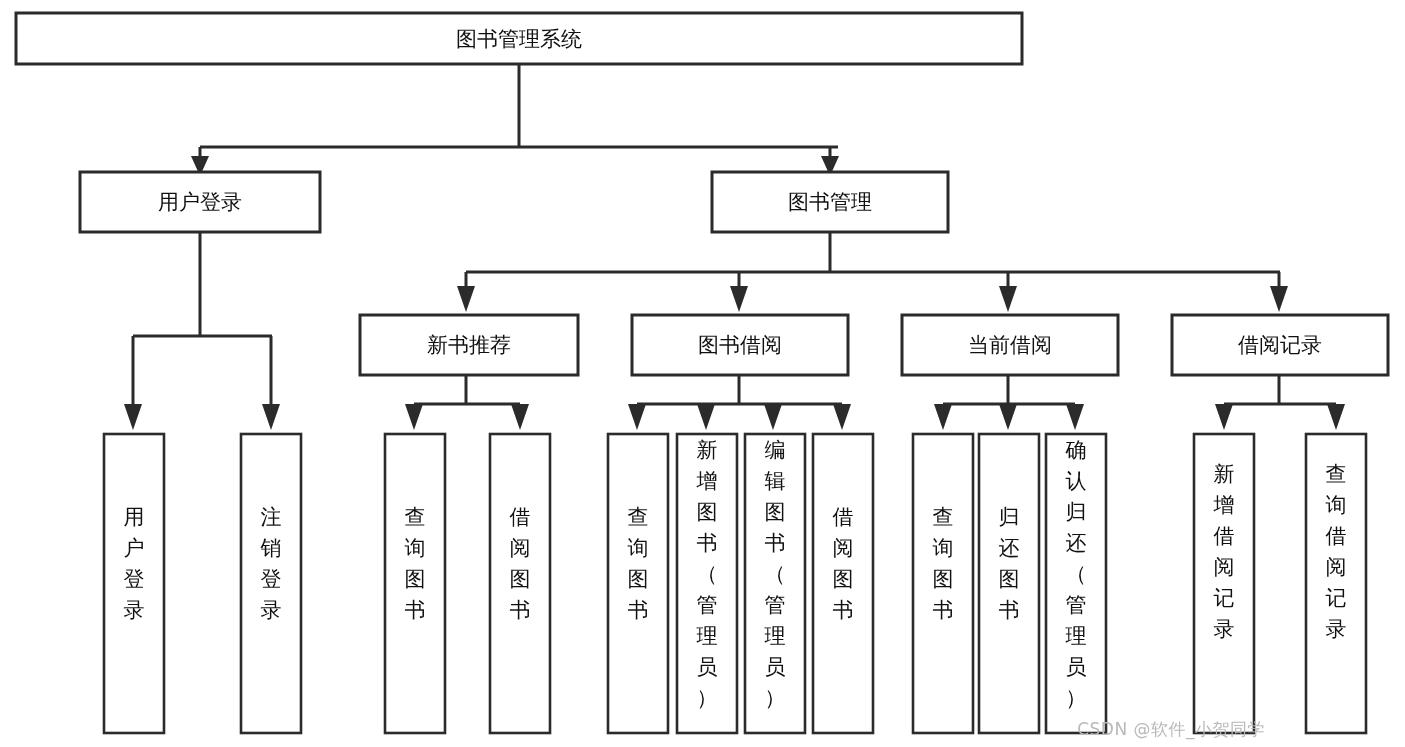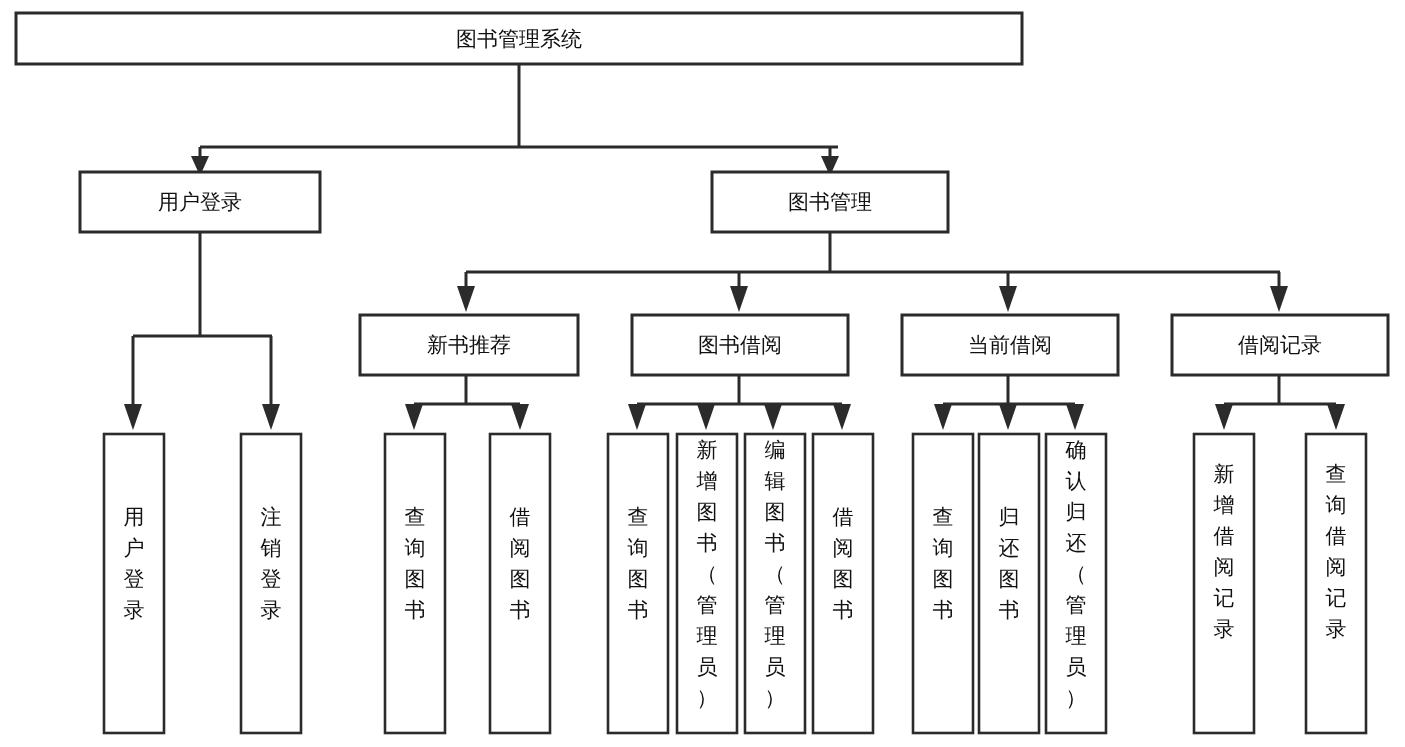--- a/index.html
+++ b/index.html
@@ -211,13 +211,14 @@
       <rect class="node-rect thin" x="1194" y="434" width="60" height="299"></rect>
       <text class="node-label-v" x="1224" y="481"><tspan x="1224" y="481">新</tspan><tspan x="1224" y="512">增</tspan><tspan x="1224" y="543">借</tspan><tspan x="1224" y="574">阅</tspan><tspan x="1224" y="605">记</tspan><tspan x="1224" y="636">录</tspan></text>
     </g>
     <g>
       <rect class="node-rect thin" x="1306" y="434" width="60" height="299"></rect>
       <text class="node-label-v" x="1336" y="481"><tspan x="1336" y="481">查</tspan><tspan x="1336" y="512">询</tspan><tspan x="1336" y="543">借</tspan><tspan x="1336" y="574">阅</tspan><tspan x="1336" y="605">记</tspan><tspan x="1336" y="636">录</tspan></text>
     </g>
 
   </svg>
 
+  <div class="watermark">CSDN @软件_小贺同学</div>
 </div>
 
 </body></html>

